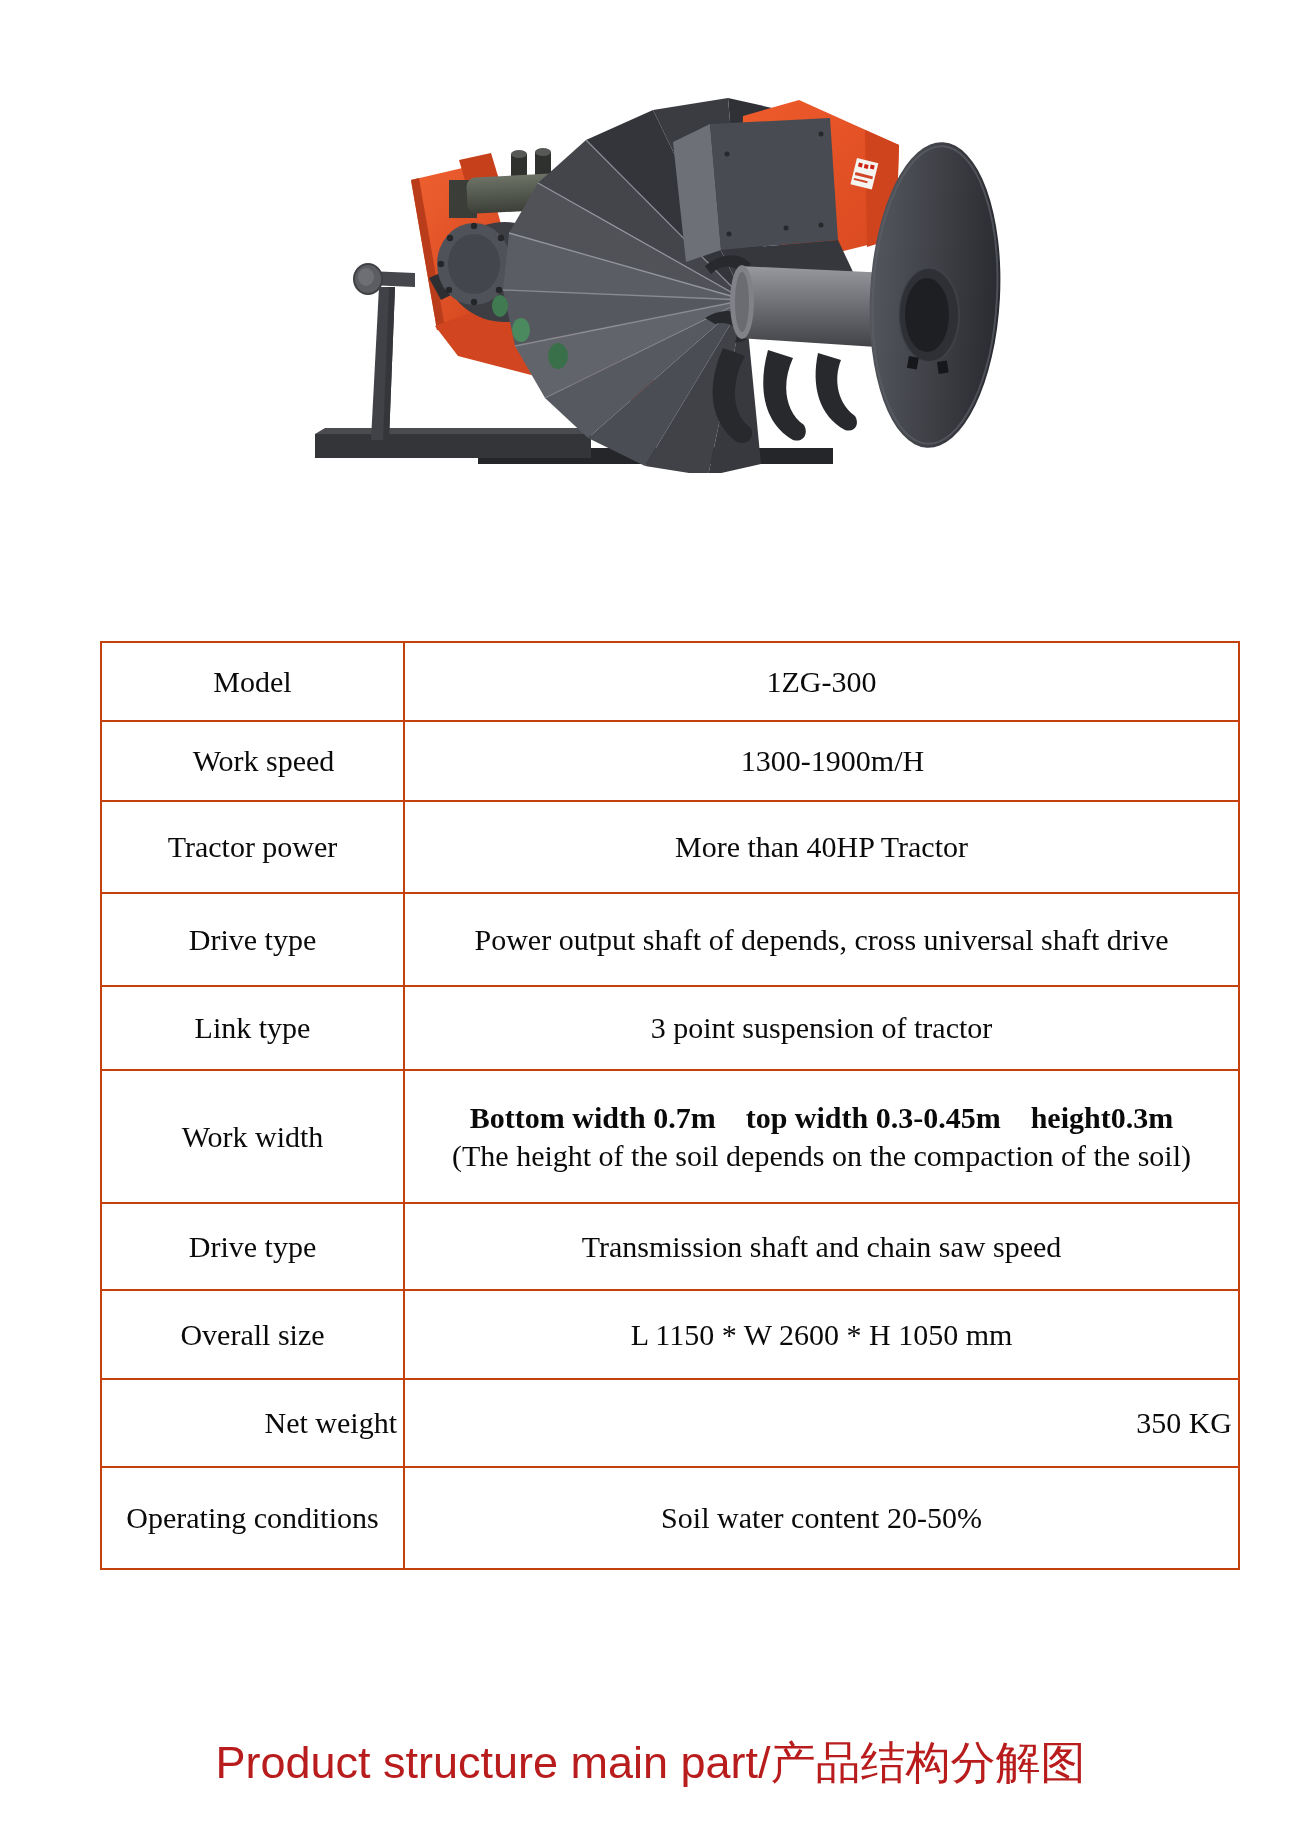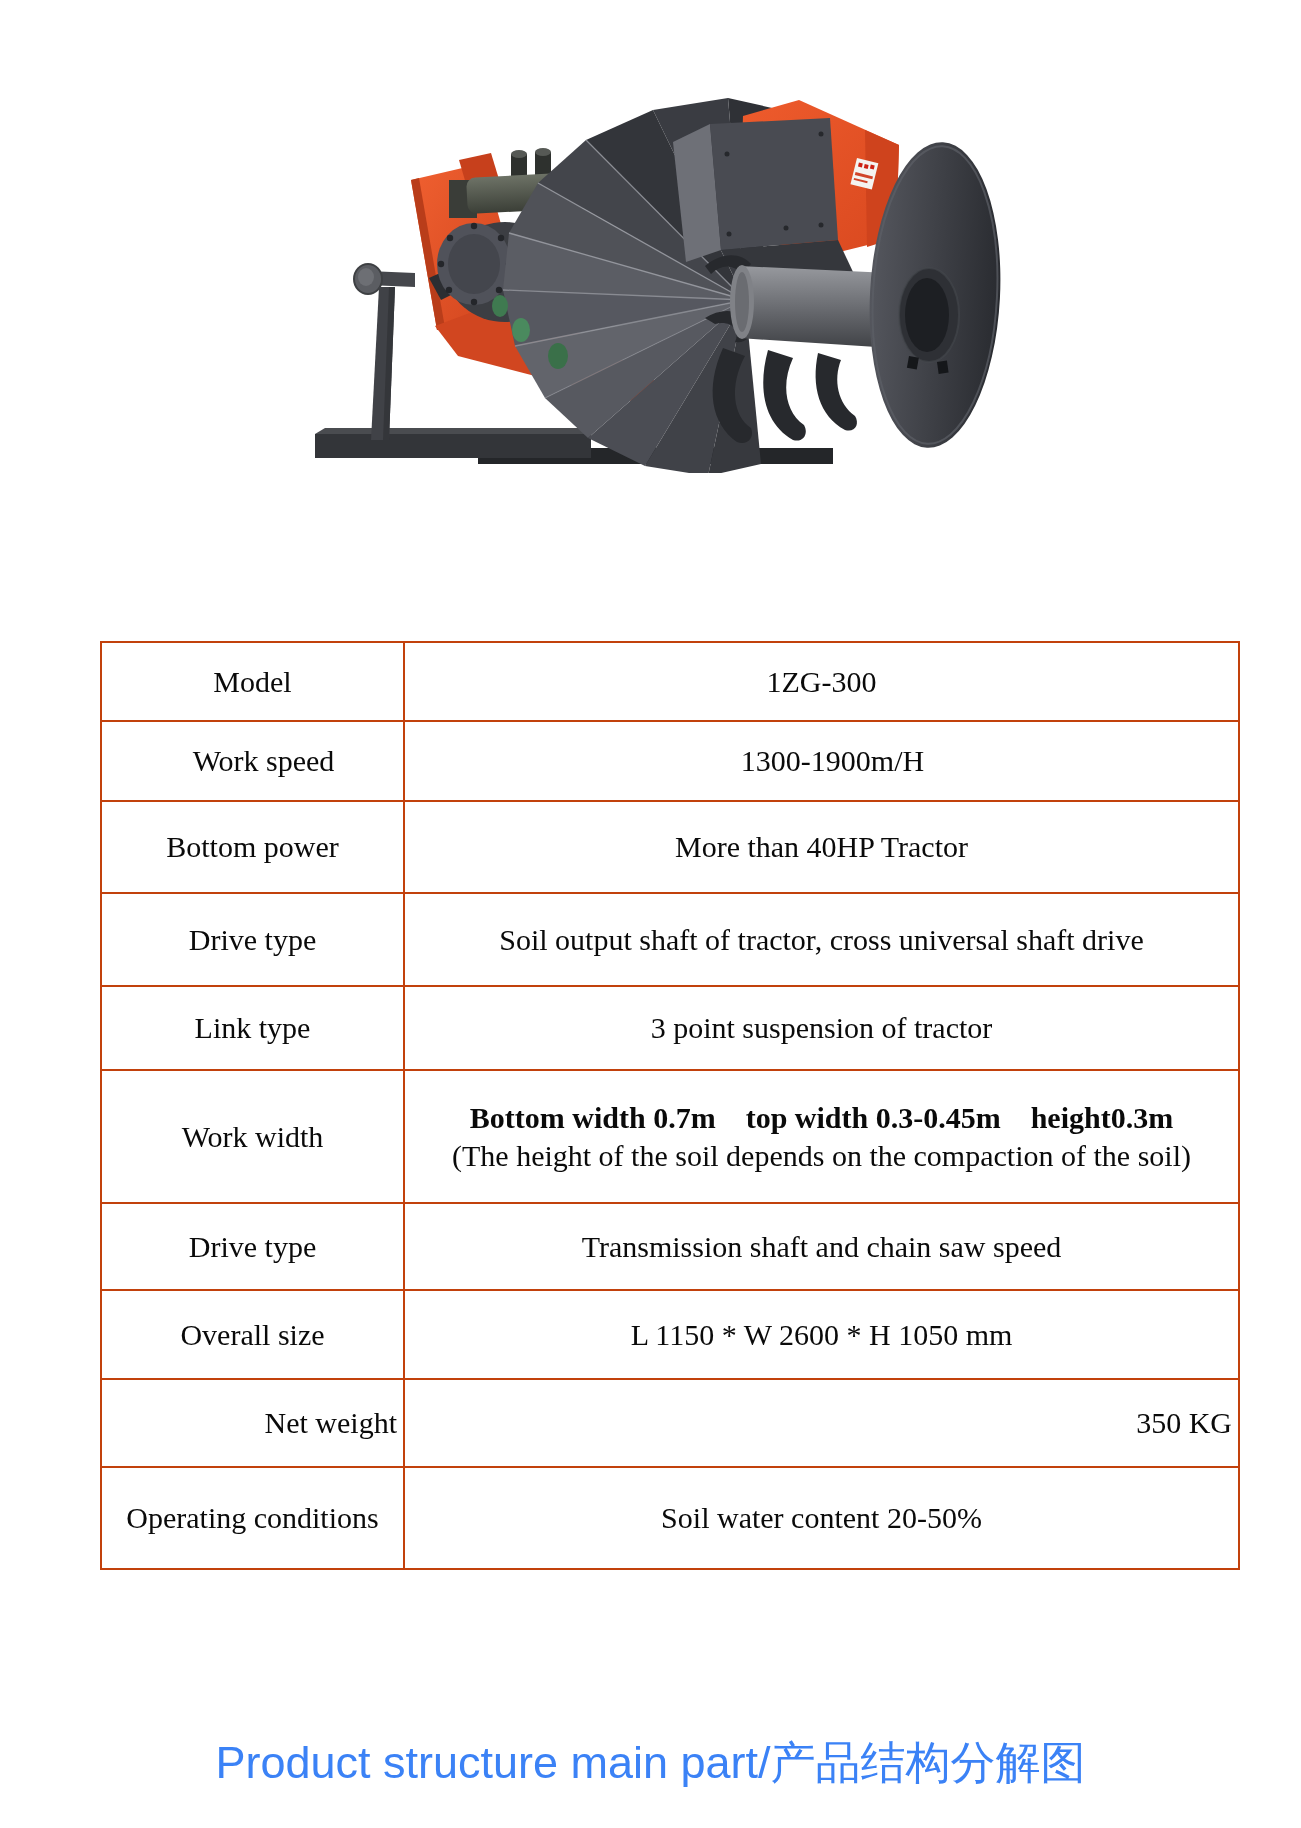--- a/index.html
+++ b/index.html
@@ -20,21 +20,21 @@
   tr.r1 td{height:77px;} tr.r2 td{height:78px;padding-left:28px;} tr.r3 td{height:90px;}
   tr.r4 td{height:91px;} tr.r5 td{height:82px;} tr.r6 td{height:131px;}
   tr.r7 td{height:85px;} tr.r8 td{height:87px;} tr.r9 td{height:86px;text-align:right;}
   tr.r10 td{height:100px;}
   .pre{white-space:pre-wrap;font-weight:bold;}
   .wline{display:block;}
 
   
   .page-title{position:absolute;left:0;top:1733px;width:1301px;
               text-align:center;font-family:"Liberation Sans", sans-serif;
-              font-size:45px;font-weight:500;color:#3b82f6;letter-spacing:0px;}
+              font-size:45px;font-weight:500;color:#b91c1c;letter-spacing:0px;}
 </style>
 </head>
 <body>
 
 <div class="photo">
 <svg viewBox="0 0 845 405" width="845" height="405" xmlns="http://www.w3.org/2000/svg">
   <defs>
     <linearGradient id="og" x1="0" y1="0" x2="1" y2="1">
       <stop offset="0" stop-color="#f06030"></stop>
           <stop offset="1" stop-color="#cf431d"></stop>
@@ -191,26 +191,26 @@
   <tbody>
     <tr class="r1">
       <td class="lab">Model</td>
       <td class="val">1ZG-300</td>
     </tr>
     <tr class="r2">
       <td class="lab">Work speed</td>
       <td class="val">1300-1900m/H</td>
     </tr>
     <tr class="r3">
-      <td class="lab">Bottom power</td>
+      <td class="lab">Tractor power</td>
       <td class="val">More than 40HP Tractor</td>
     </tr>
     <tr class="r4">
       <td class="lab">Drive type</td>
-      <td class="val">Soil output shaft of tractor, cross universal shaft drive</td>
+      <td class="val">Power output shaft of depends, cross universal shaft drive</td>
     </tr>
     <tr class="r5">
       <td class="lab">Link type</td>
       <td class="val">3 point suspension of tractor</td>
     </tr>
     <tr class="r6">
       <td class="lab">Work width</td>
       <td class="val">
         <span class="wline pre">Bottom width 0.7m    top width 0.3-0.45m    height0.3m</span>
         <span class="wline">(The height of the soil depends on the compaction of the soil)</span>

